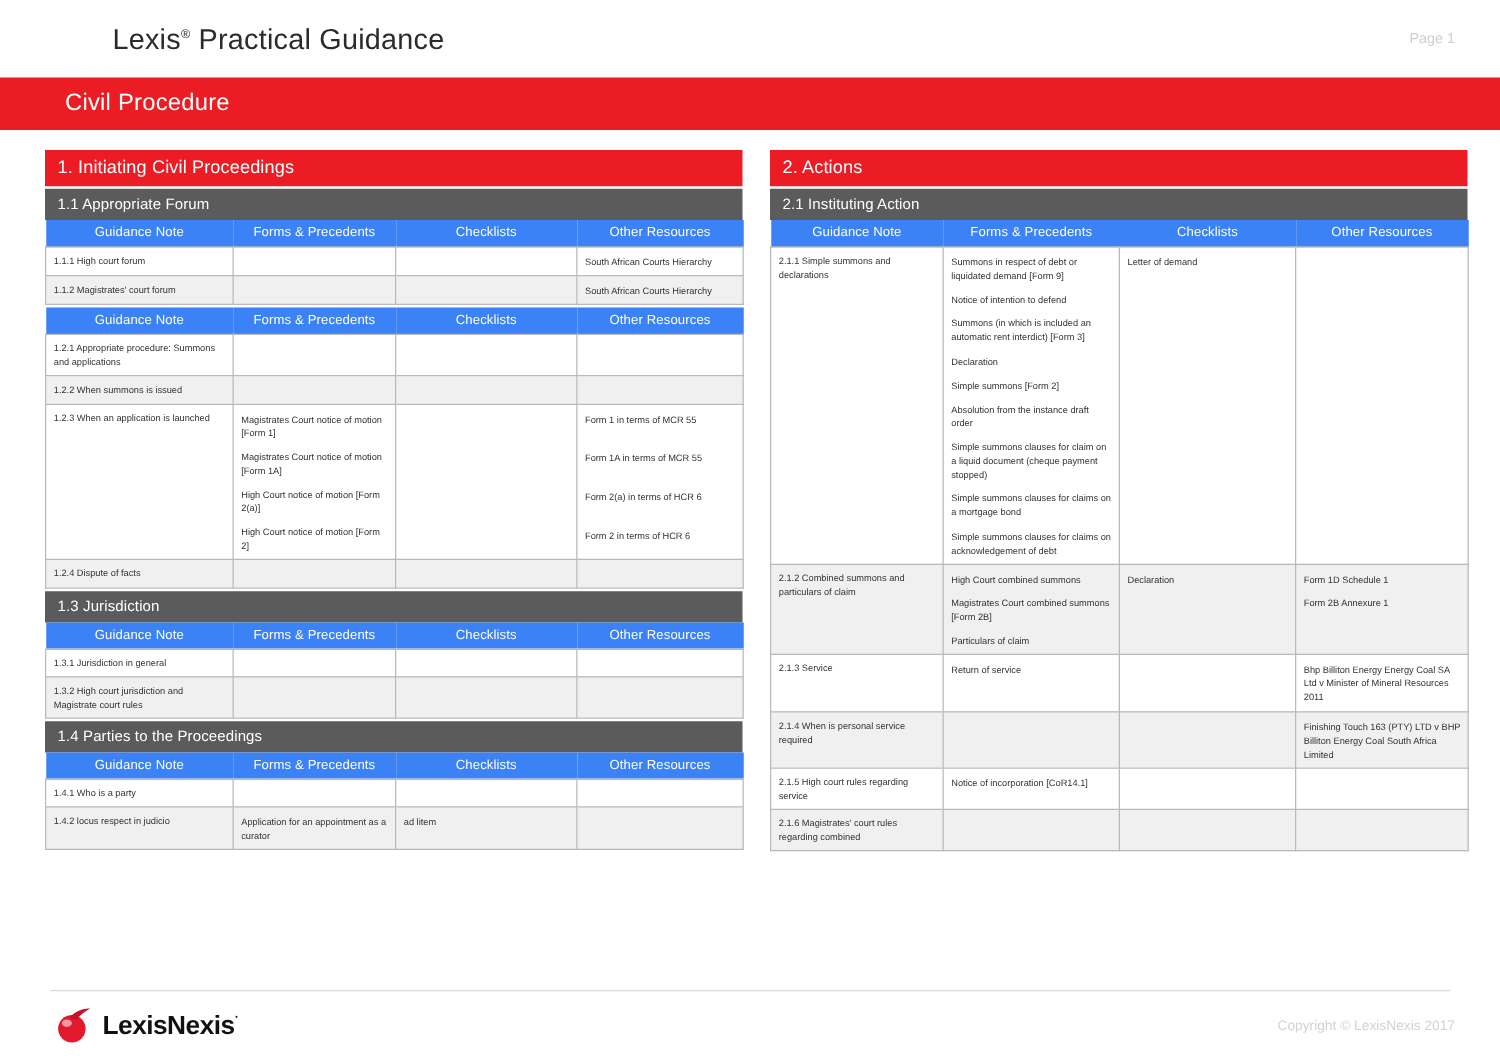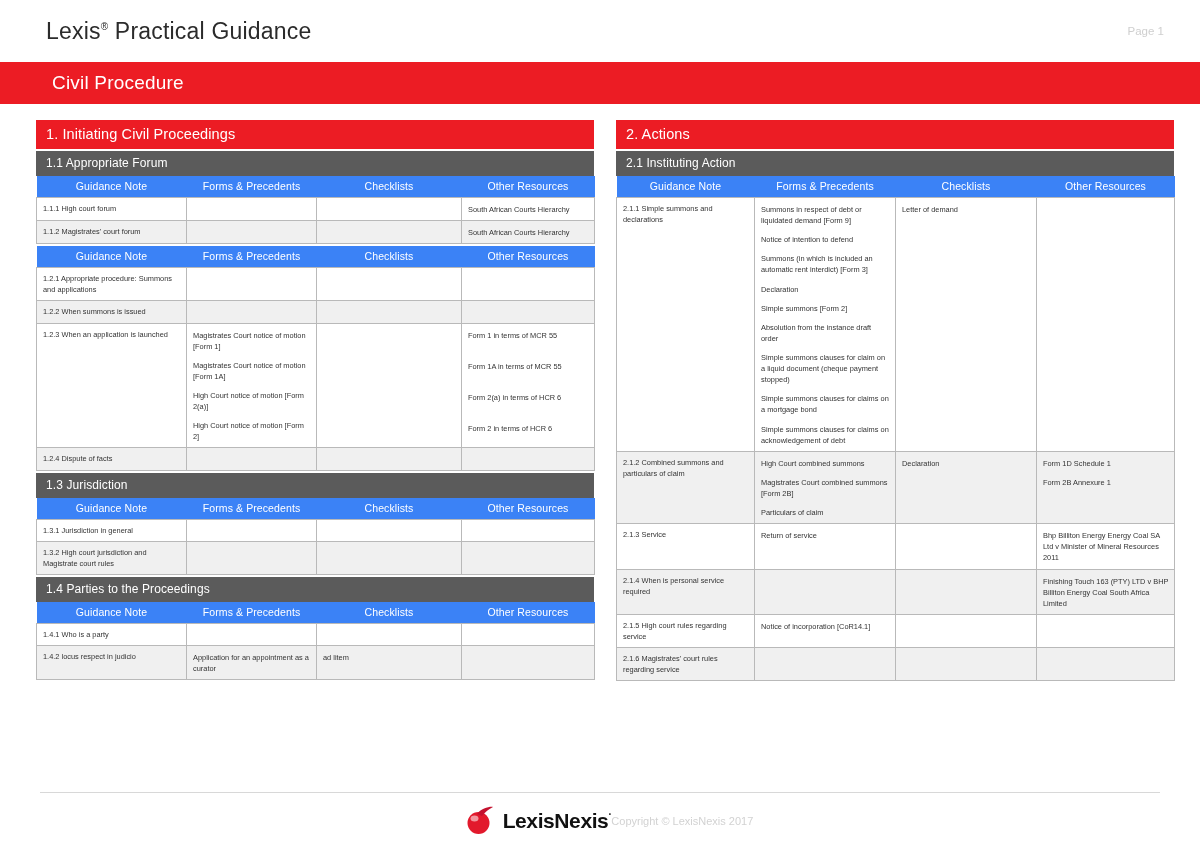--- a/index.html
+++ b/index.html
@@ -9,21 +9,21 @@
     background:#ffffff;
     font-family:"Liberation Sans", sans-serif;
     color:#3a3a3a;
     overflow:hidden;
   }
 
   
   .page-header{
     height:62px;
     padding:0 36px 0 46px;
-    display:flex; align-items:center; justify-content:space-between;
+    display:flex; align-items:center; justify-content:space-between;margin-left:44px;
   }
   .brand-title{
     font-size:23px; font-weight:400; color:#2b2b2b; letter-spacing:.2px;
   }
   .brand-title sup{ font-size:10px; vertical-align:super; }
   .page-number{ font-size:11.5px; color:#cfcfcf; }
 
   .title-bar{
     height:42px; background:#ec1c24;
     display:flex; align-items:center;
@@ -98,22 +98,22 @@
   .w-right col.c4{ width:138px; }
 
   
   .footer-wrap{
     position:absolute; left:0; bottom:0; width:1200px;
   }
   .footer-rule{
     margin:0 40px; height:1px; background:#d8d8d8;
   }
   .footer{
-    height:56px; padding:0 26px 0 44px;
-    display:flex; align-items:center; justify-content:center;
+    height:56px; padding:0 36px 0 44px;
+    display:flex; align-items:center; justify-content:space-between;
   }
   .logo{ display:flex; align-items:center; gap:8px; }
   .logo-mark{
     position:relative; width:30px; height:30px;
   }
   .logo-word{
     font-size:21px; font-weight:700; color:#111; letter-spacing:-.4px;
   }
   .logo-word .tm{ font-size:10px; vertical-align:top; }
   .copyright{ font-size:11px; color:#d2d2d2; }
@@ -400,21 +400,21 @@
               <td><span>2.1.5  High court rules regarding service</span></td>
               <td class="cell-list">
                 <div class="cell-list">
                   <p>Notice of incorporation [CoR14.1]</p>
                 </div>
               </td>
               <td class="cell-list"></td>
               <td class="cell-list"></td>
             </tr>
             <tr class="alt">
-              <td><span>2.1.6  Magistrates' court rules regarding service</span></td>
+              <td><span>2.1.6  Magistrates' court rules regarding combined</span></td>
               <td class="cell-list"></td>
               <td class="cell-list"></td>
               <td class="cell-list"></td>
             </tr>
           </tbody>
         </table>
       </div>
     </div>
 </div>
 

